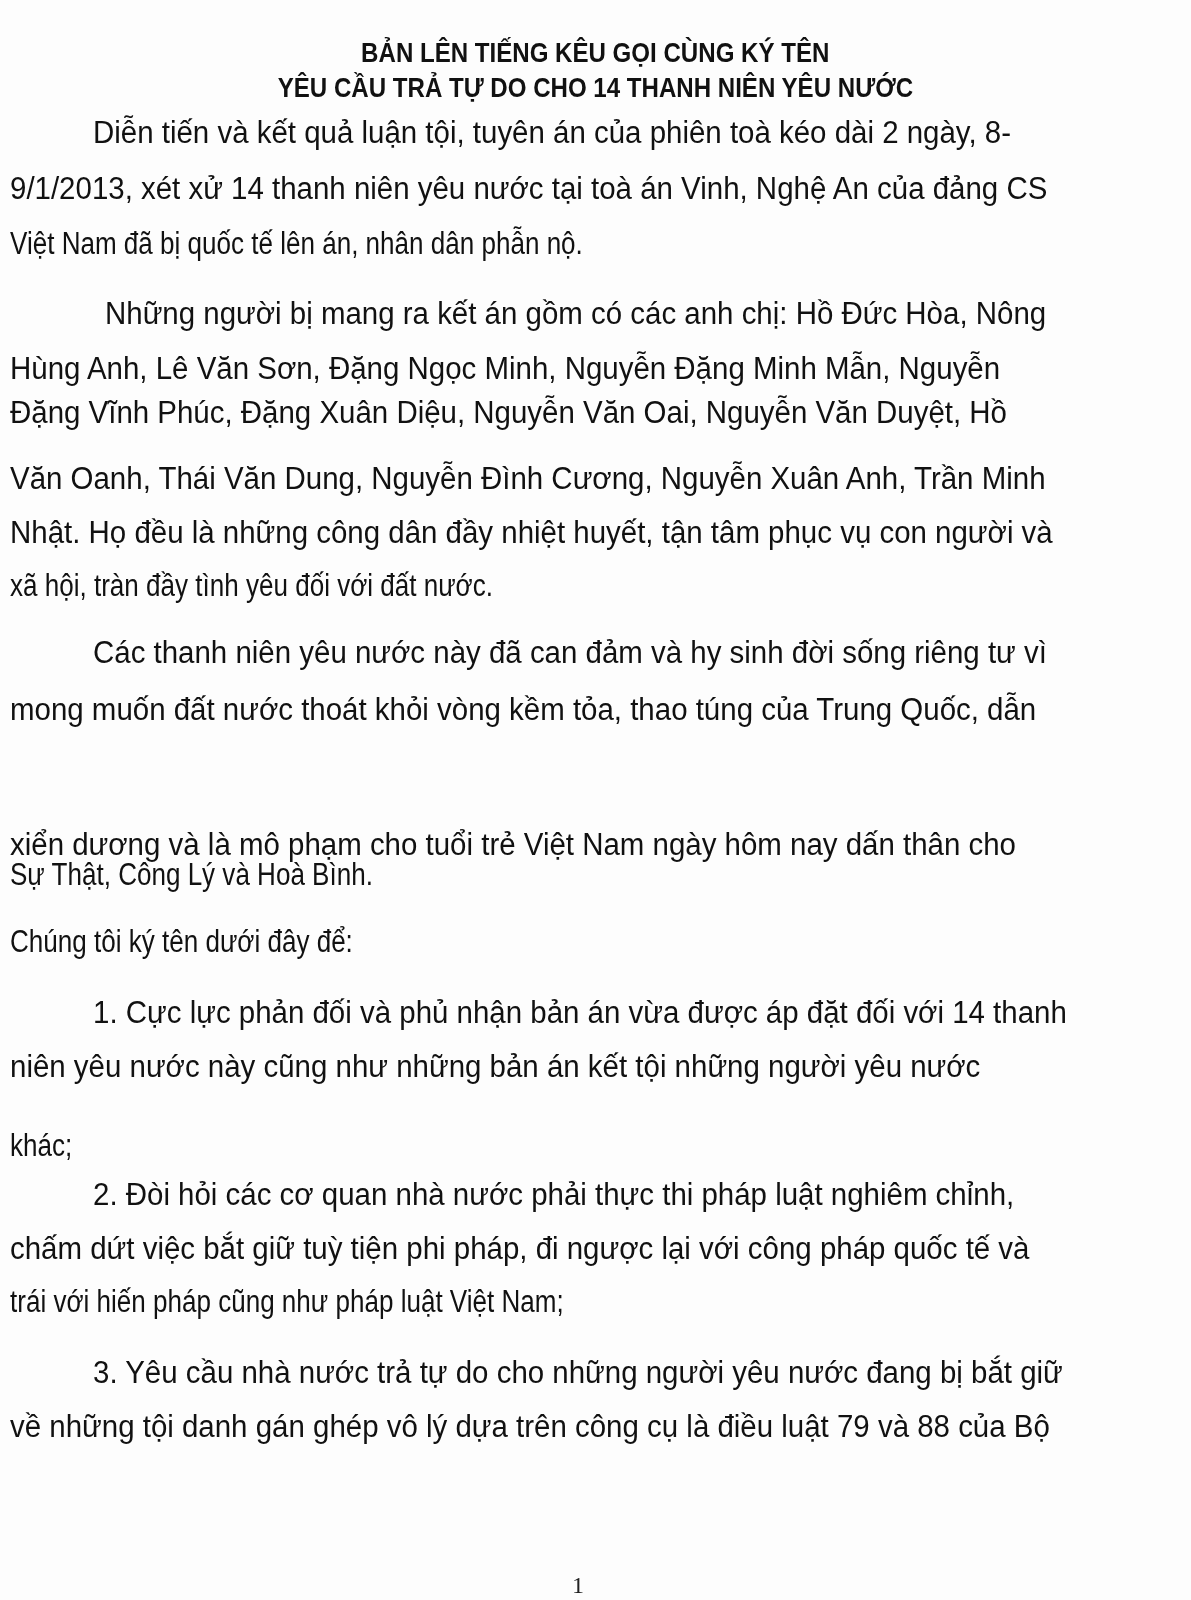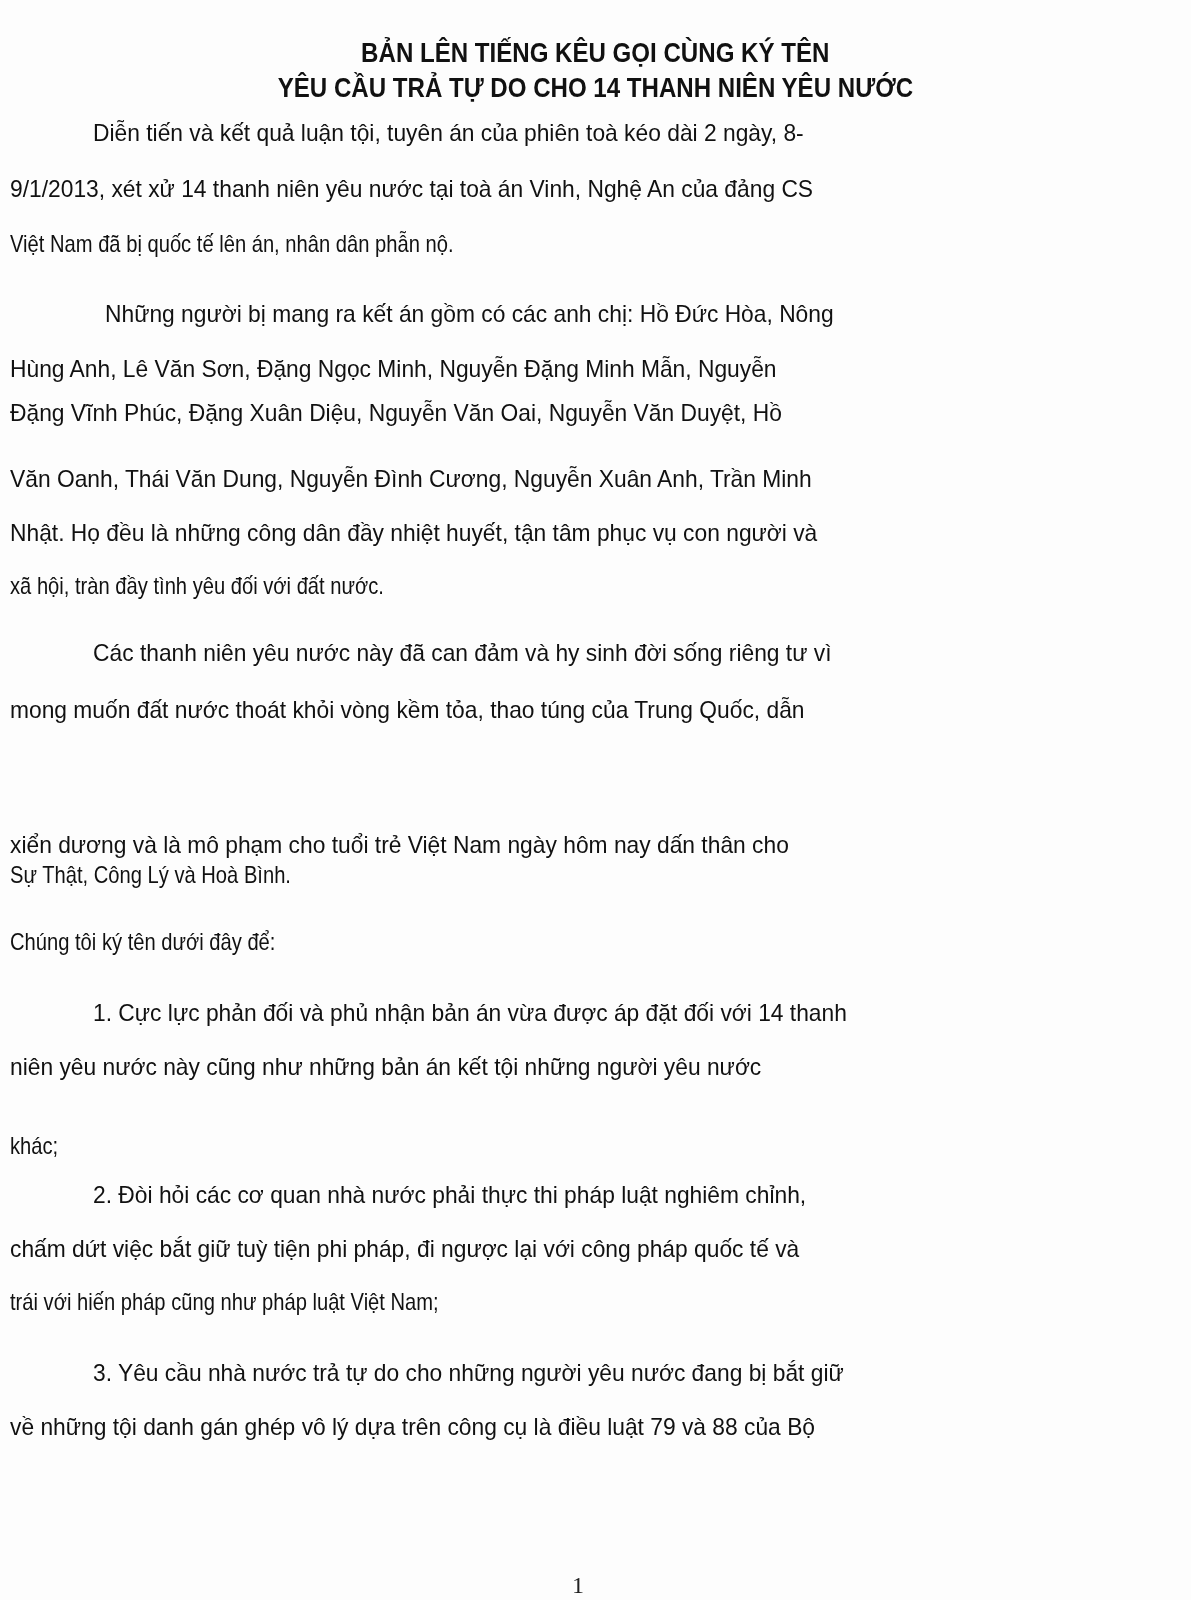--- a/index.html
+++ b/index.html
@@ -35,21 +35,21 @@
       margin-top: 20px;
     }
     .title span {
       display: inline-block;
       transform: scaleX(0.86);
       transform-origin: center;
     }
     .line {
       position: absolute;
       left: 10px;
-      font-size: 24px;
+      font-size: 31px;
       line-height: 34px;
       white-space: nowrap;
       transform-origin: left top;
     }
     .page-number {
       position: absolute;
       left: 572px;
       top: 1572px;
       font-family: "Liberation Serif", "DejaVu Serif", serif;
       font-size: 24px;

